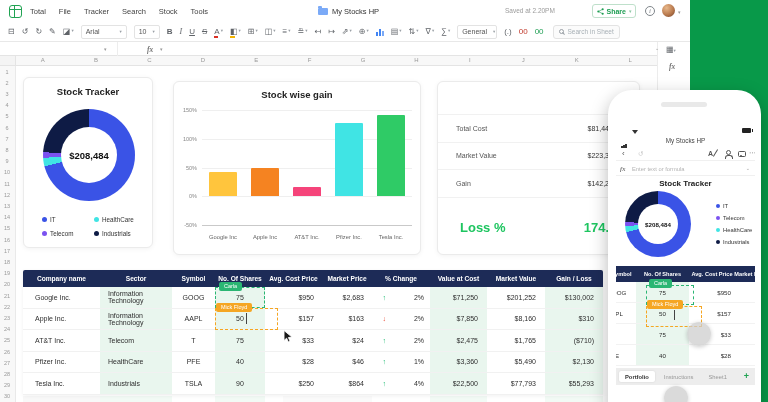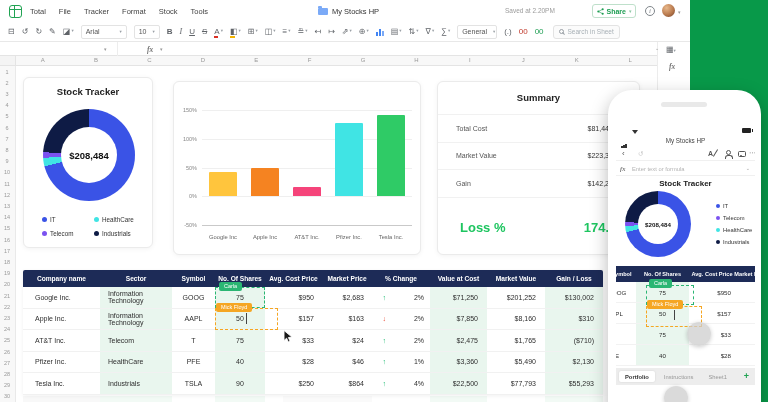--- a/index.html
+++ b/index.html
@@ -142,21 +142,21 @@
 <div class="stage">
 
   <div class="abs green-band"></div>
 
   <div class="abs topbar">
     <div class="logo"></div>
     <div id="menubar" style="display:flex;">
         <span class="menu-item">Total</span>
         <span class="menu-item">File</span>
         <span class="menu-item">Tracker</span>
-        <span class="menu-item">Format</span>
+        <span class="menu-item">Search</span>
         <span class="menu-item">Stock</span>
         <span class="menu-item">Tools</span>
       </div>
   </div>
   <div class="doc-title-wrap abs" style="z-index:3;">
     <span class="icon-folder"></span>
     <span class="doc-title">My Stocks HP</span>
   </div>
   <span class="saved-text abs" style="z-index:3;">Saved at 2.20PM</span>
   <div class="share-btn abs" style="z-index:3;">
@@ -301,20 +301,21 @@
         <div class="lg-dot" style="left: 18px; top: 153px; background: rgb(123, 82, 240);"></div>
         <div class="lg-label" style="left: 26px; top: 152px;">Telecom</div>
         <div class="lg-dot" style="left: 70px; top: 139px; background: rgb(64, 228, 228);"></div>
         <div class="lg-label" style="left: 78px; top: 138px;">HealthCare</div>
         <div class="lg-dot" style="left: 70px; top: 153px; background: rgb(14, 27, 69);"></div>
         <div class="lg-label" style="left: 78px; top: 152px;">Industrials</div>
       </div>
   </div>
 
   <div class="card" style="left:173px;top:81px;width:248px;height:174px;">
+    <div class="card-title" style="top:7px;font-size:9.5px;">Stock wise gain</div>
     <div id="barplot" style="position:absolute;left:0;top:0;right:0;bottom:0;">
         <div class="gridline" style="left: 28px; width: 210px; top: 28px;"></div>
         <div class="ytick" style="left: 1px; top: 25px;">150%</div>
         <div class="gridline" style="left: 28px; width: 210px; top: 56.8px;"></div>
         <div class="ytick" style="left: 1px; top: 53.8px;">100%</div>
         <div class="gridline" style="left: 28px; width: 210px; top: 85.5px;"></div>
         <div class="ytick" style="left: 1px; top: 82.5px;">50%</div>
         <div class="gridline" style="left: 28px; width: 210px; top: 114.3px;"></div>
         <div class="ytick" style="left: 1px; top: 111.3px;">0%</div>
         <div class="gridline axis" style="left: 28px; width: 210px; top: 143px;"></div>
@@ -326,21 +327,20 @@
         <div class="bar" style="left: 119px; width: 28px; top: 104.5px; height: 9.8px; background: rgb(245, 68, 122);"></div>
         <div class="cat" style="left: 112px; width: 42px; top: 152px;">AT&amp;T Inc.</div>
         <div class="bar" style="left: 161px; width: 28px; top: 40.7px; height: 73.6px; background: rgb(64, 228, 228);"></div>
         <div class="cat" style="left: 154px; width: 42px; top: 152px;">Pfizer Inc.</div>
         <div class="bar" style="left: 203px; width: 28px; top: 32.6px; height: 81.6px; background: rgb(47, 203, 102);"></div>
         <div class="cat" style="left: 196px; width: 42px; top: 152px;">Tesla Inc.</div>
       </div>
   </div>
 
   <div class="card" style="left:437px;top:81px;width:203px;height:174px;">
-    <div class="card-title" style="top:10px;font-size:9.5px;">Summary</div>
     <div id="summary-rows" style="position:absolute;left:0;right:0;top:32px;border-top:1px solid #f1f1f1;">
         <div class="sum-row">
           <span class="sum-label">Total Cost</span>
           <span class="sum-value">$81,44</span>
         </div>
         <div class="sum-row">
           <span class="sum-label">Market Value</span>
           <span class="sum-value">$223,3</span>
         </div>
         <div class="sum-row">

